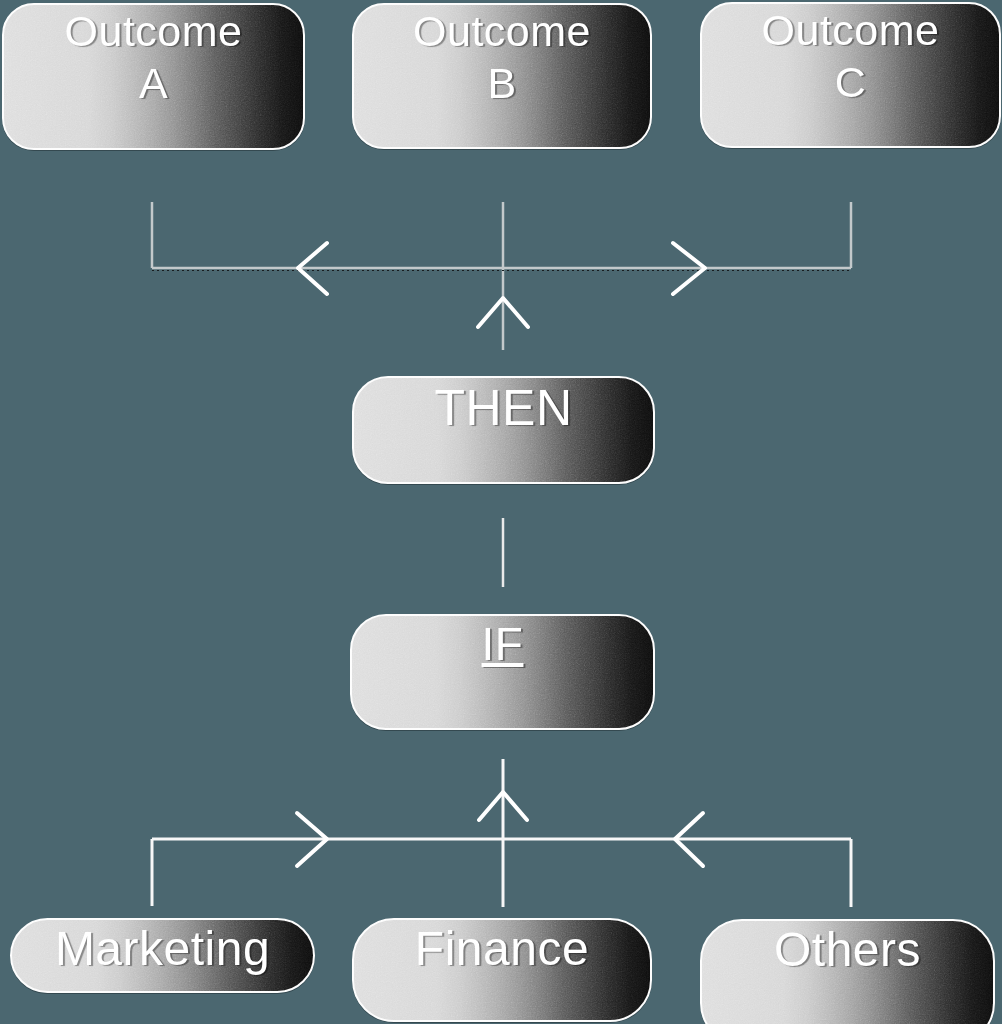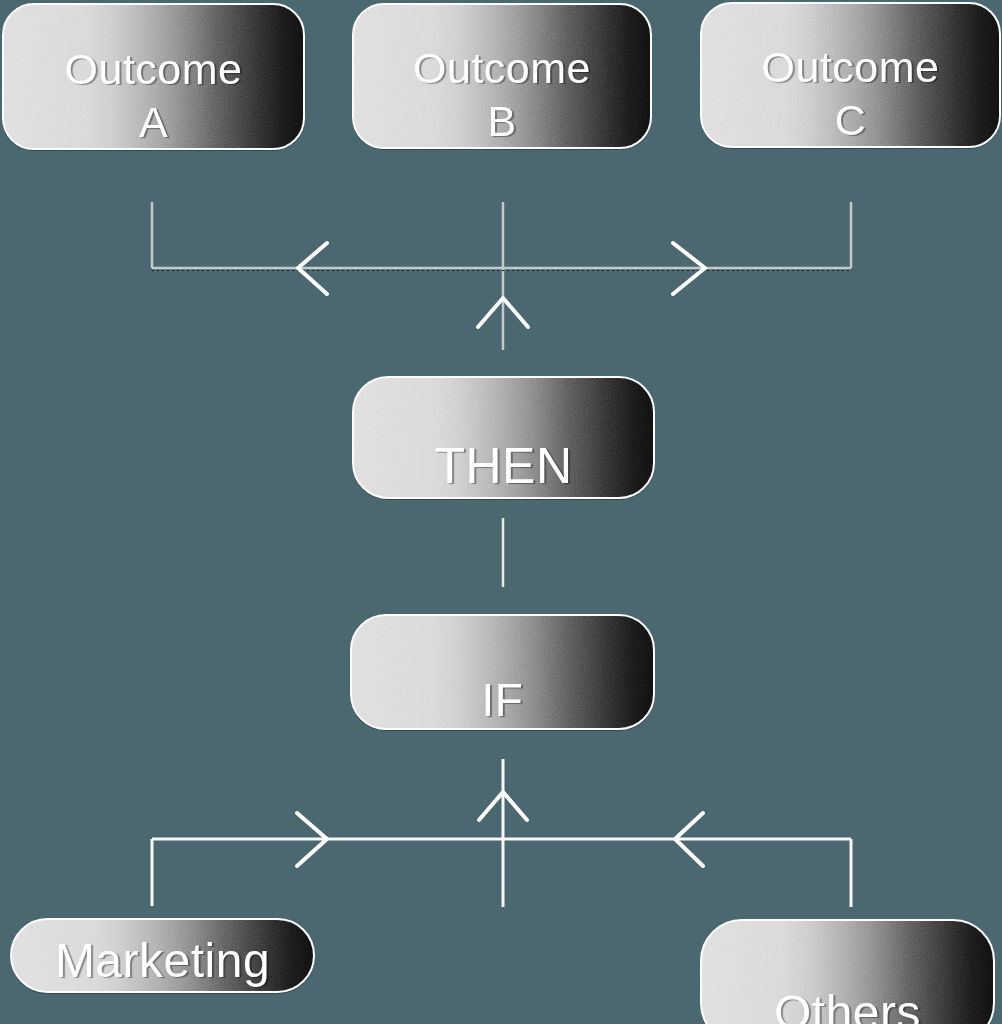--- a/index.html
+++ b/index.html
@@ -19,21 +19,21 @@
   .wires {
     position: absolute;
     left: 0; top: 0;
     width: 1002px;
     height: 1024px;
     pointer-events: none;
   }
   .node {
     position: absolute;
     display: flex;
-    align-items: flex-end;
+    align-items: flex-start;
     justify-content: center;
     text-align: center;
     color: #ffffff;
     border: 2px solid #fdfdfd;
     box-sizing: border-box;
     overflow: hidden;
     background: linear-gradient(90deg,
       #dddddd 0%, #d6d6d6 28%, #cacaca 36%, #b9b9b9 43%,
       #a6a6a6 50%, #909090 57%, #757575 64%, #585858 71%,
       #3d3d3d 79%, #262626 86%, #141414 93%, #0c0c0c 100%);
@@ -59,22 +59,22 @@
   }
   .outcome   { font-size: 43px; border-radius: 32px; }
   .op-then   { font-size: 50px; border-radius: 36px; letter-spacing: 1px; }
   .op-if     { font-size: 46px; border-radius: 36px; letter-spacing: 1px; }
   .input     { font-size: 48px; border-radius: 42px; }
 
   
   #node-outcome-a { left: 2px;   top: 3px;   width: 303px; height: 147px; }
   #node-outcome-b { left: 352px; top: 3px;   width: 300px; height: 146px; }
   #node-outcome-c { left: 700px; top: 2px;   width: 301px; height: 146px; }
-  #node-then      { left: 352px; top: 376px; width: 303px; height: 123px; }
-  #node-if        { left: 350px; top: 614px; width: 305px; height: 116px; }
+  #node-then      { left: 352px; top: 376px; width: 303px; height: 108px; }
+  #node-if        { left: 350px; top: 614px; width: 305px; height: 116px; text-decoration: underline; }
   #node-marketing { left: 10px;  top: 918px; width: 305px; height: 75px; }
   #node-finance   { left: 352px; top: 918px; width: 300px; height: 104px; }
   #node-others    { left: 700px; top: 919px; width: 295px; height: 126px; }
 </style>
 </head>
 <body>
 
 <div class="stage">
 
   <svg width="0" height="0" style="position:absolute" aria-hidden="true">
@@ -154,20 +154,26 @@
     <span class="label">IF</span>
   </div>
 
   <div class="node input" id="node-marketing">
     <svg class="grain">
         <rect width="100%" height="100%" filter="url(#grainF)"></rect>
       </svg>
     <span class="label">Marketing</span>
   </div>
 
+  <div class="node input" id="node-finance">
+    <svg class="grain">
+        <rect width="100%" height="100%" filter="url(#grainF)"></rect>
+      </svg>
+    <span class="label">Finance</span>
+  </div>
 
   <div class="node input" id="node-others">
     <svg class="grain">
         <rect width="100%" height="100%" filter="url(#grainF)"></rect>
       </svg>
     <span class="label">Others</span>
   </div>
 
 </div>
 

